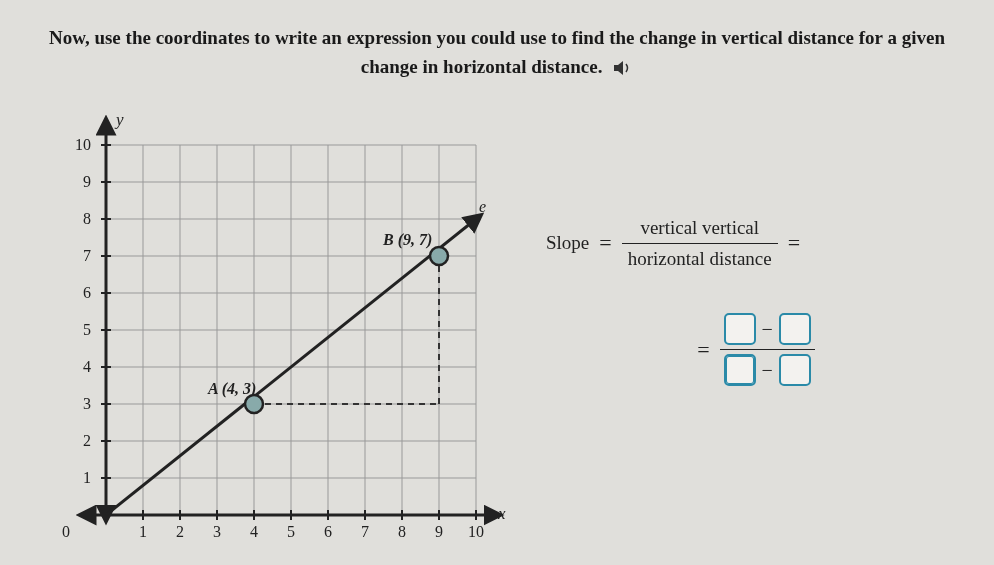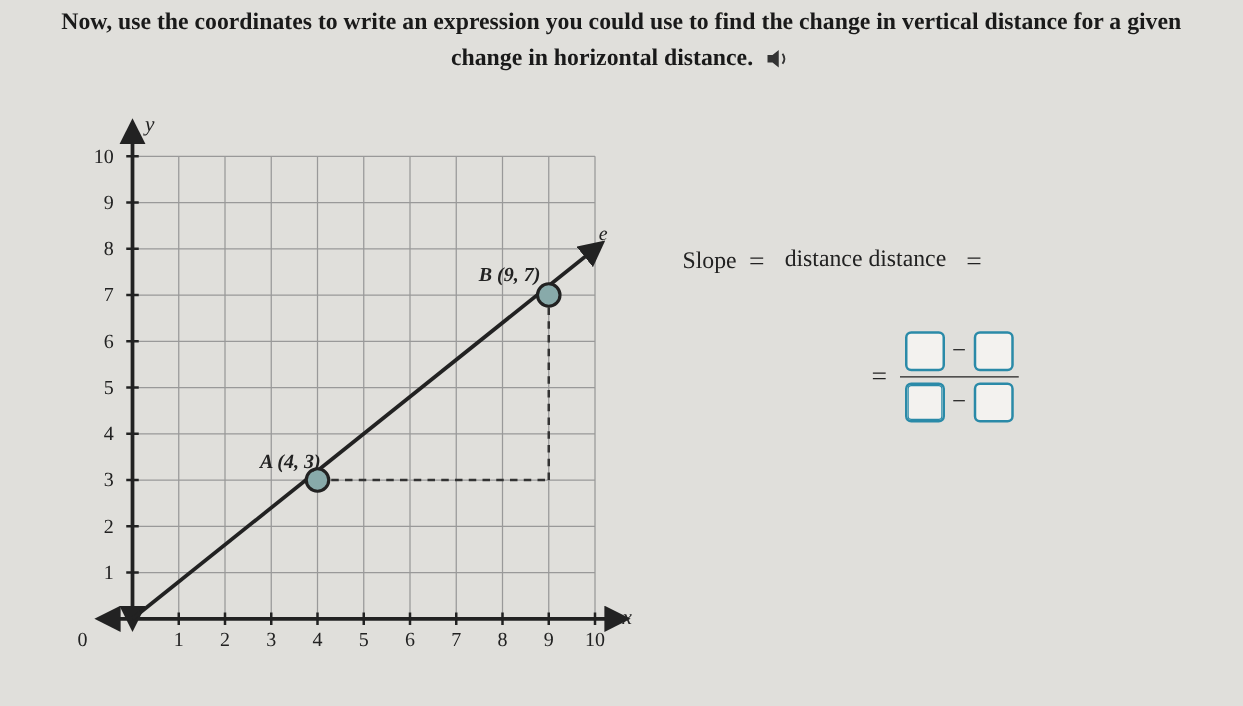--- a/index.html
+++ b/index.html
@@ -6,21 +6,21 @@
   body {
     margin: 0;
     width: 994px;
     height: 565px;
     background: #e0dfdb;
     font-family: Georgia, 'Times New Roman', serif;
     color: #222;
     overflow: hidden;
   }
   .page {
-    padding: 4px 28px;
+    padding: 24px 28px;
     height: 100%;
     border-radius: 25px;
   }
   .instruction {
     font-weight: bold;
     font-size: 19px;
     line-height: 1.5;
     text-align: center;
     margin-bottom: 10px;
     color: #1a1a1a;
@@ -215,21 +215,22 @@
           <text x="347" y="140" font-family="Georgia" font-size="16" font-style="italic" font-weight="bold" fill="#222">B (9, 7)</text>
         </g>
       </svg>
     </div>
 
     <div class="rhs">
       <div class="slope-eq">
         <span>Slope</span>
         <span class="eq">=</span>
         <span class="frac">
-          <span class="num">distance distance</span>
+          <span class="num">vertical vertical</span>
+          <span class="den">horizontal distance</span>
         </span>
         <span class="eq">=</span>
       </div>
 
       <div class="boxfrac-row">
         <span class="eq">=</span>
         <span class="boxfrac">
           <span class="boxrow num">
             <input class="ibox" value="" style="">
             <span class="minus">−</span>

